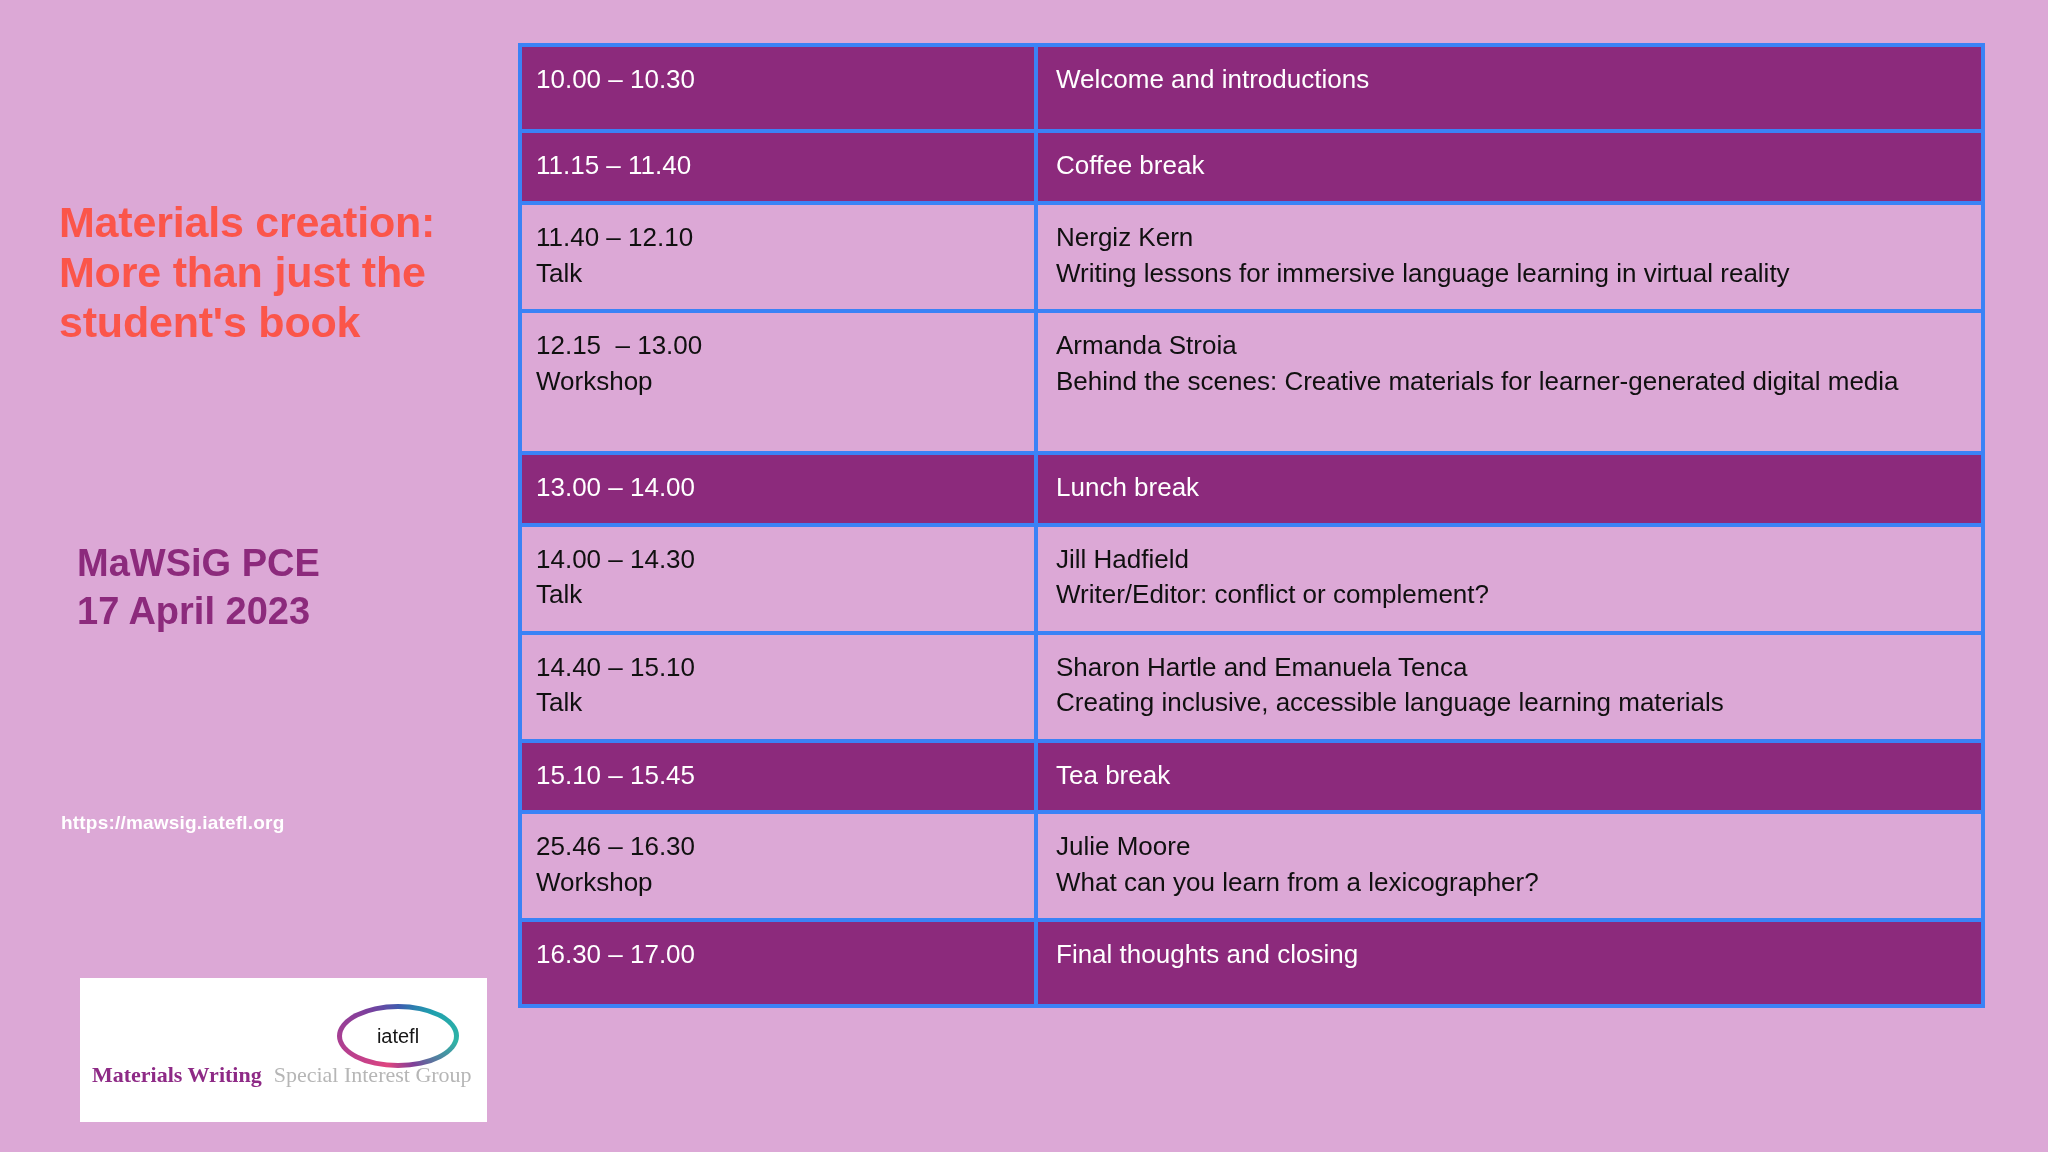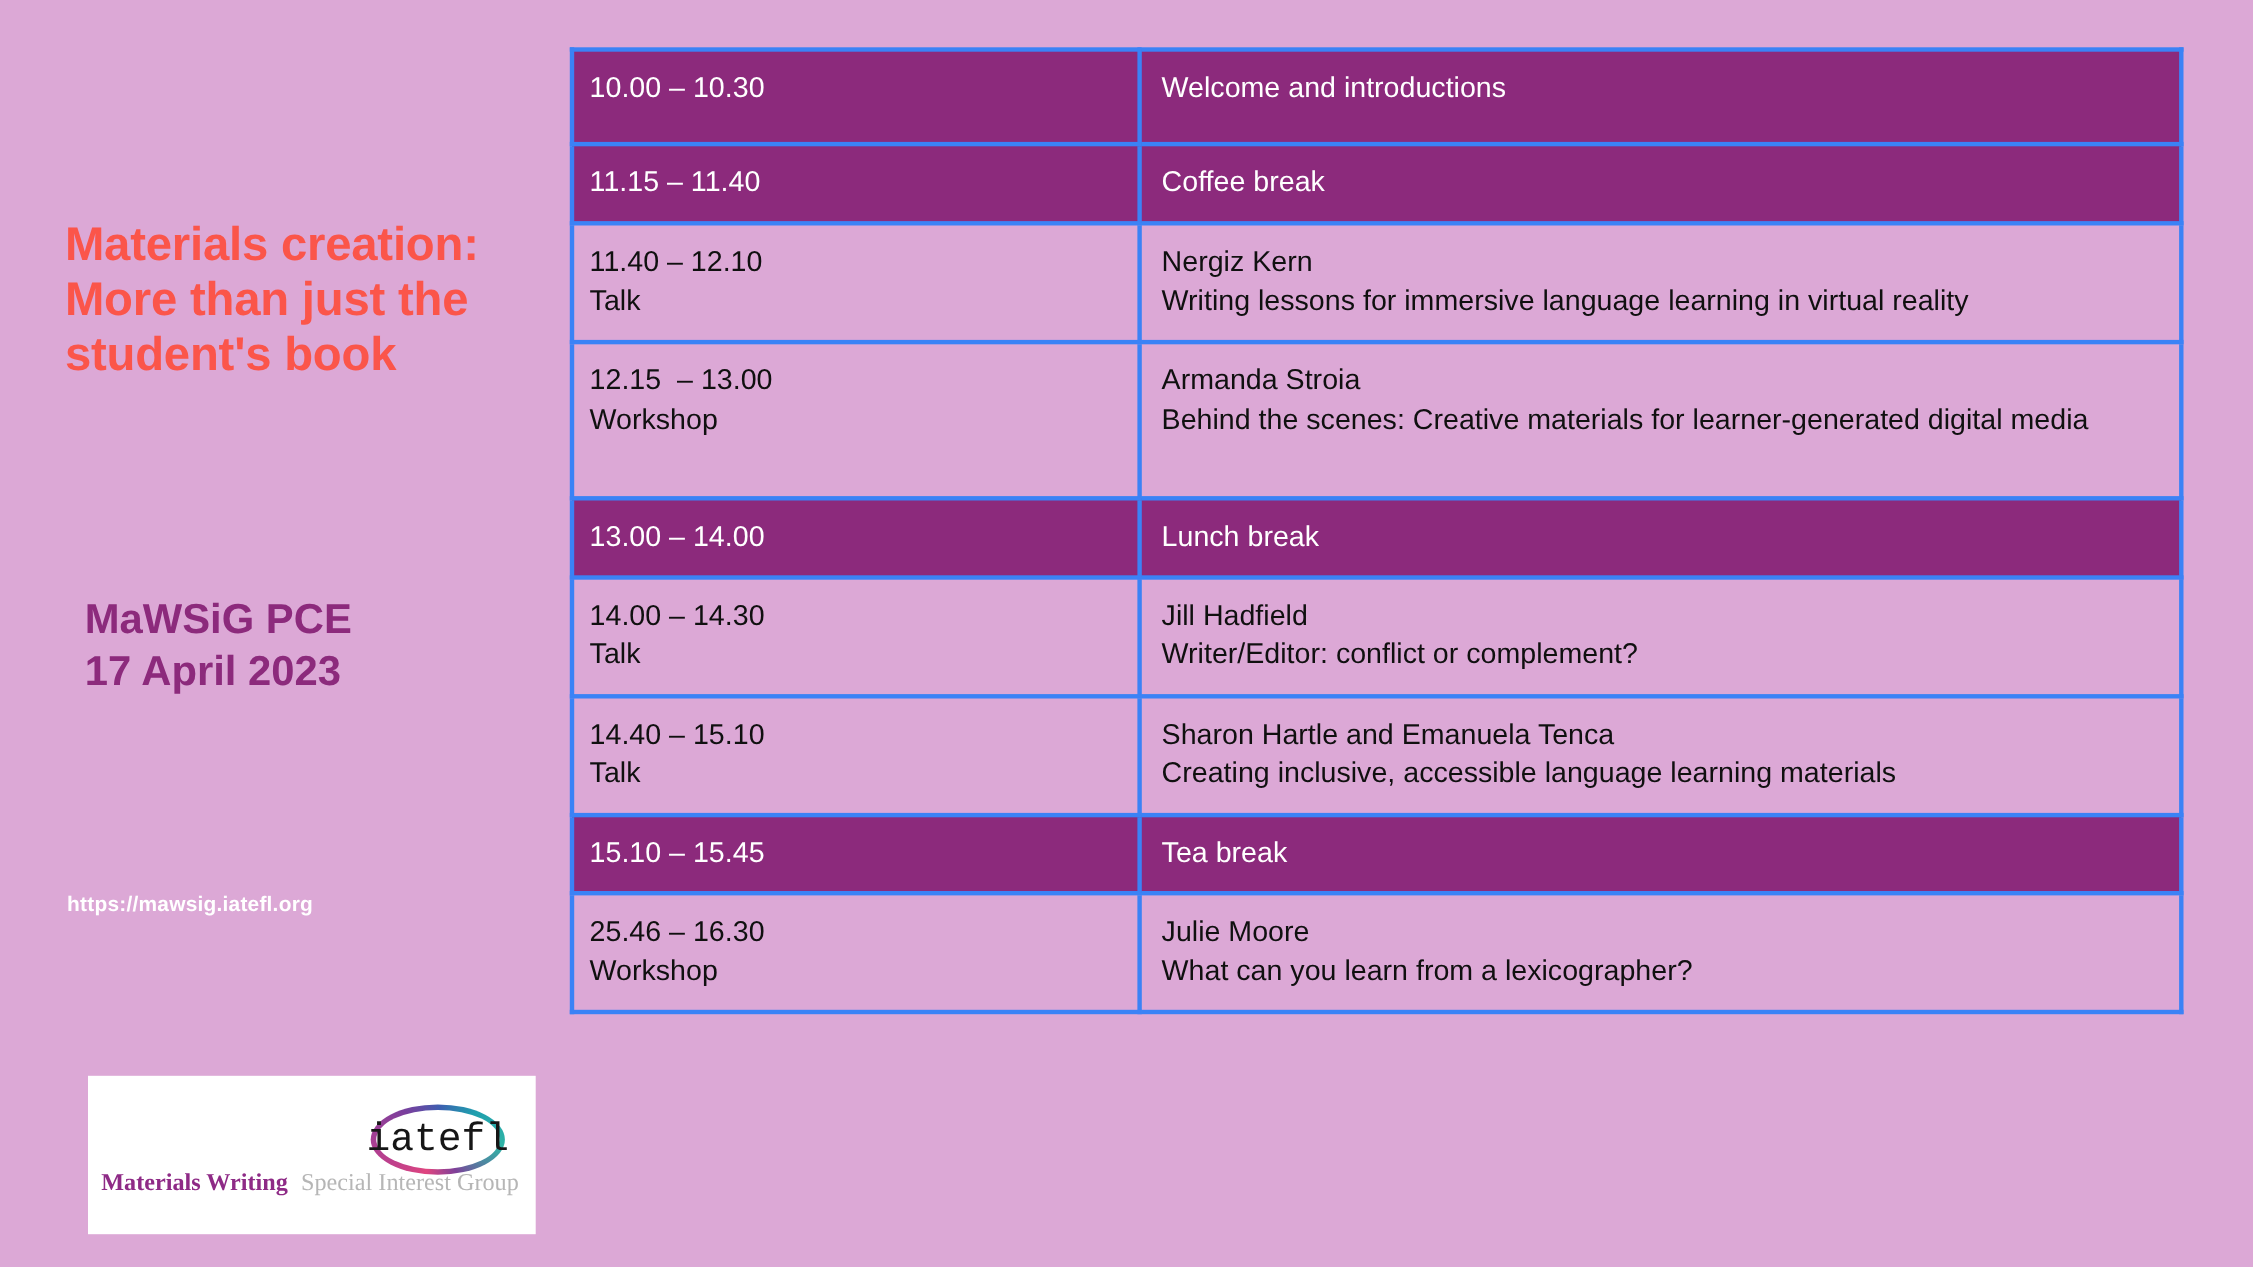--- a/index.html
+++ b/index.html
@@ -136,22 +136,22 @@
   .iatefl-oval::after {
     content: "";
     position: absolute;
     left: 5px; top: 5px; right: 5px; bottom: 5px;
     border-radius: 50%;
     background: #ffffff;
   }
   .iatefl-word {
     position: relative;
     z-index: 2;
-    font-family: Liberation Mono, monospace;
-    font-size: 36px;
+    font-family: Liberation Sans, sans-serif;
+    font-size: 20px;
     color: #161616;
     line-height: 1;
   }
 
   
   .schedule {
     position: absolute;
     left: 518px;
     top: 43px;
     width: 1467px;
@@ -313,15 +313,25 @@
       <td class="col-time">
         <span class="cell-line">25.46 – 16.30</span>
         <span class="cell-line">Workshop</span>
       </td>
       <td class="col-detail">
         <span class="cell-line">Julie Moore</span>
         <span class="cell-line">What can you learn from a lexicographer?</span>
       </td>
     </tr>
 
+    <tr class="break r-final">
+      <td class="col-time">
+        <span class="cell-line">16.30 – 17.00</span>
+        <span class="cell-line"></span>
+      </td>
+      <td class="col-detail">
+        <span class="cell-line">Final thoughts and closing</span>
+        <span class="cell-line"></span>
+      </td>
+    </tr>
 
   </tbody>
 </table>
 
 </body></html>

